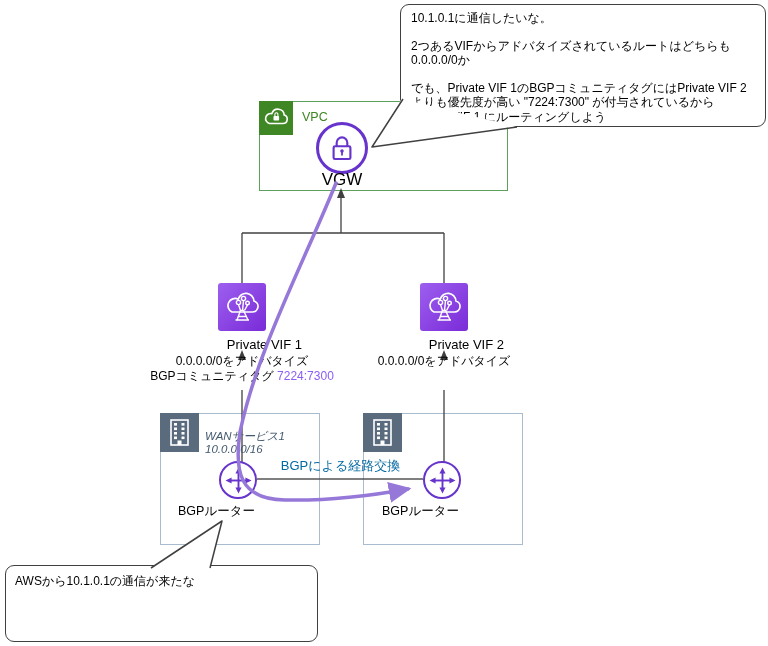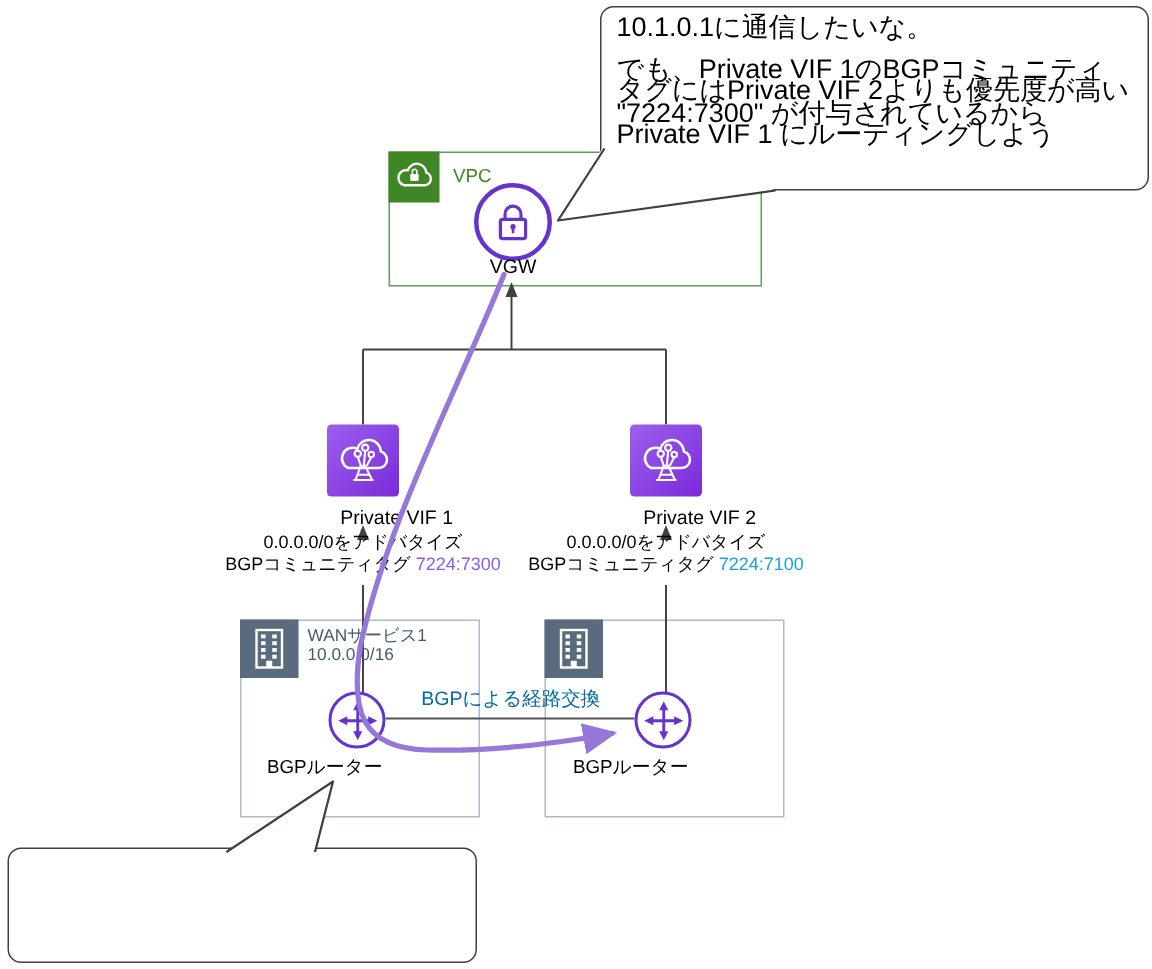--- a/index.html
+++ b/index.html
@@ -23,37 +23,37 @@
   .vif-icon.v2{left:420px;}
   .wan-icon{width:39px;height:39px;top:413px;background:#5A6B7D;}
   .wan-icon.w1{left:160px;}
   .wan-icon.w2{left:363px;}
   .vgw-circle{left:316px;top:122px;width:52px;height:52px;border:3px solid #6633CC;border-radius:50%;background:#fff;}
   .router-circle{width:38px;height:38px;top:461px;border:2.5px solid #6633CC;border-radius:50%;background:#fff;}
   .router-circle.r1{left:219px;}
   .router-circle.r2{left:423px;}
   .lbl{position:absolute;z-index:3;white-space:nowrap;text-align:center;}
   .vpc-label{left:302px;top:110px;font-size:12.5px;color:#3F8624;}
-  .vgw-label{left:312px;top:170px;width:60px;text-align:center;font-size:13px;}
+  .vgw-label{left:312px;top:170px;width:60px;text-align:center;font-size:17px;}
   .vif-label{width:120px;top:337px;text-align:right;font-size:13px;}
   .vif-label.v1{left:182px;}
   .vif-label.v2{left:384px;}
   .ad-block{position:absolute;z-index:3;width:220px;top:354px;text-align:center;font-size:12px;line-height:15px;}
   .ad-block.a1{left:132px;}
   .ad-block.a2{left:334px;}
-  .wan-head{position:absolute;z-index:3;font-size:11.5px;line-height:13px;color:#44596E;top:418px;}
+  .wan-head{position:absolute;z-index:3;font-size:11.5px;line-height:13px;color:#44596E;top:430px;font-style:italic;}
   .wan-head.w1{left:205px;}
   .wan-head.w2{left:408px;}
   .router-label{width:120px;top:503px;text-align:left;font-size:12.5px;}
   .router-label.r1{left:178px;}
   .router-label.r2{left:382px;}
   .bgp-exchange{left:258px;top:457px;width:165px;text-align:center;font-size:13px;color:#0369a1;}
   .bubble{
     position:absolute;z-index:4;background:#fff;border:1.5px solid #404040;border-radius:9px;
-    box-sizing:border-box;font-size:18px;line-height:14.5px;
+    box-sizing:border-box;font-size:12px;line-height:14.5px;
   }
   .bubble p{margin:0 0 13px 0;}
   .bubble p:last-child{margin-bottom:0;}
   .bubble.top{left:400px;top:4px;width:366px;height:123px;padding:6px 10px;}
   .bubble.bottom{left:5px;top:565px;width:313px;height:77px;padding:8px 9px;}
 </style>
 </head>
 <body>
 
 <div class="canvas">
@@ -126,21 +126,20 @@
   </div>
   <div class="lbl vif-label v1">Private VIF 1</div>
   <div class="lbl vif-label v2">Private VIF 2</div>
 
   <div class="ad-block a1">
     <div>0.0.0.0/0をアドバタイズ</div>
     <div><span>BGPコミュニティタグ </span><span style="color:#8b5cf6">7224:7300</span></div>
   </div>
   <div class="ad-block a2">
     <div>0.0.0.0/0をアドバタイズ</div>
-    <div><span>BGPコミュニティタグ </span><span style="color:#1BA1E2">7224:7100</span></div>
   </div>
 
   <div class="icon wan-icon w1">
     <svg width="39" height="39" viewBox="0 0 39 39">
       <rect x="11" y="7" width="17" height="25" fill="none" stroke="#fff" stroke-width="1.6"></rect>
       <g fill="#fff">
         <rect x="14" y="10" width="3" height="2.6"></rect>
           <rect x="21.5" y="10" width="3" height="2.6"></rect>
         <rect x="14" y="14.5" width="3" height="2.6"></rect>
           <rect x="21.5" y="14.5" width="3" height="2.6"></rect>
@@ -200,23 +199,25 @@
         <polygon points="34,19 27,15.5 27,22.5"></polygon>
       </g>
     </svg>
   </div>
   <div class="lbl router-label r1">BGPルーター</div>
   <div class="lbl router-label r2">BGPルーター</div>
   <div class="lbl bgp-exchange">BGPによる経路交換</div>
 
   <div class="bubble top">
     <p>10.1.0.1に通信したいな。</p>
+    <p>2つあるVIFからアドバタイズされているルートはどちらも0.0.0.0/0か</p>
     <p>でも、Private VIF 1のBGPコミュニティタグにはPrivate VIF 2よりも優先度が高い "7224:7300" が付与されているから Private VIF 1 にルーティングしよう</p>
   </div>
   <div class="bubble bottom">
+    <p>AWSから10.1.0.1の通信が来たな</p>
   </div>
 
   <svg id="flow-layer" class="layer">
     <defs>
       <marker id="arrowP" orient="auto" markerWidth="9" markerHeight="8" refX="5.5" refY="3" markerUnits="strokeWidth">
         <path d="M0,0 L6.5,3 L0,6 Z" fill="#9678D9"></path>
       </marker>
     </defs>
     <path d="M336,183 C305,260 257,350 240,432 C234,473 240,499 285,500 C330,501 375,495 408,489" fill="none" stroke="#9678D9" stroke-width="3.5" stroke-linecap="round" marker-end="url(#arrowP)"></path>
     <g>

